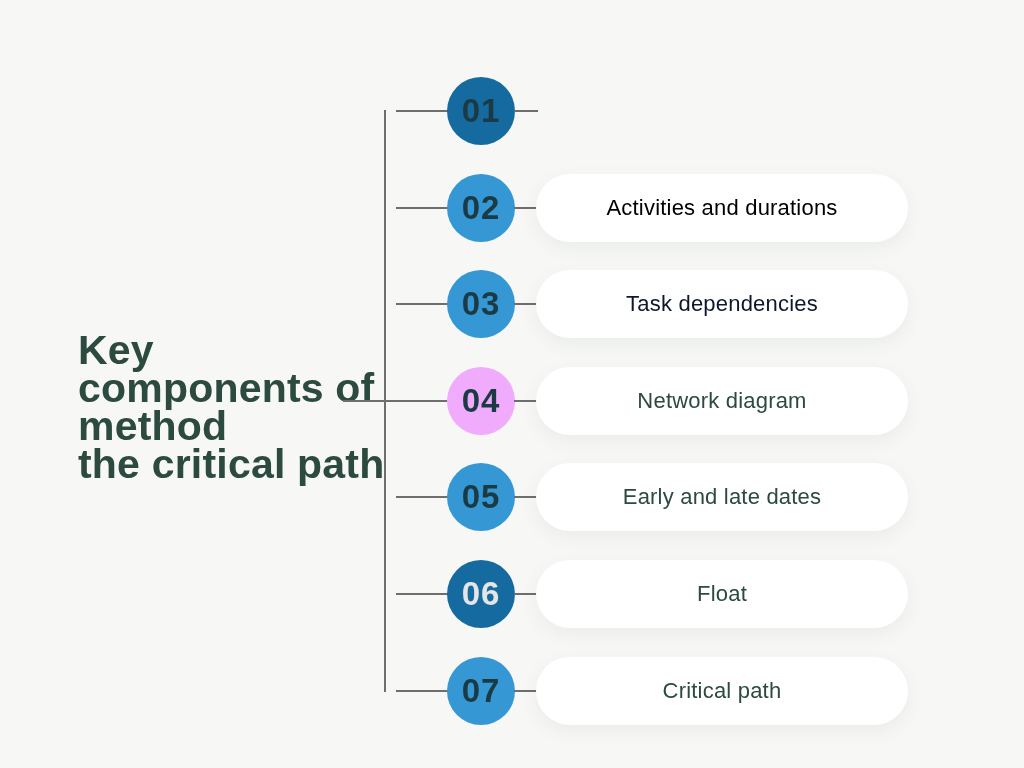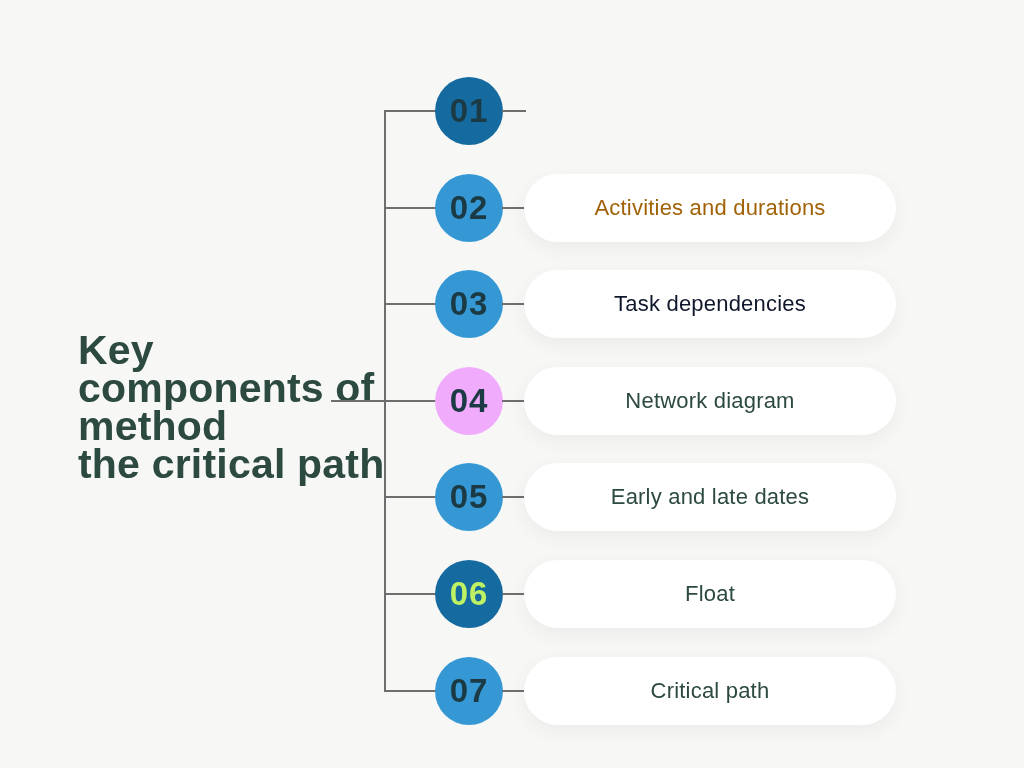--- a/index.html
+++ b/index.html
@@ -23,21 +23,21 @@
     font-weight: 700;
     letter-spacing: 0.2px;
   }
   .vline {
     position: absolute;
     left: 384px;
     top: 110px;
     width: 2px;
     height: 582px;
   }
-  .row { position: absolute; left: 0; width: 884px; height: 68px; }
+  .row { position: absolute; left: 12px; width: 884px; height: 68px; }
   .branch {
     position: absolute;
     top: 33px;
     height: 2px;
   }
   .branch.left  { left: 384px; width: 52px; }
   .branch.title-link { left: 331px; width: 105px; }
   .branch.right { left: 502px; width: 24px; }
   .circle {
     position: absolute;
@@ -94,21 +94,21 @@
     </div>
     <div class="branch right line" style="background: rgb(110, 110, 110);"></div>
   </div>
 
   <div class="row" style="top:174px">
     <div class="branch left line" style="background: rgb(110, 110, 110);"></div>
     <div class="circle" style="background: rgb(53, 152, 212);">
       <span class="num" style="color: rgb(27, 58, 68);">02</span>
     </div>
     <div class="branch right line" style="background: rgb(110, 110, 110);"></div>
-    <div class="pill" style="background: rgb(255, 255, 255); color: #a16207; text-align: right;">
+    <div class="pill" style="background: rgb(255, 255, 255); color: #000000; text-align: right;">
       <span class="pill-label">Activities and durations</span>
     </div>
   </div>
 
   <div class="row" style="top:270px">
     <div class="branch left line" style="background: rgb(110, 110, 110);"></div>
     <div class="circle" style="background: rgb(53, 152, 212);">
       <span class="num" style="color: rgb(27, 58, 68);">03</span>
     </div>
     <div class="branch right line" style="background: rgb(110, 110, 110);"></div>
@@ -135,21 +135,21 @@
     </div>
     <div class="branch right line" style="background: rgb(110, 110, 110);"></div>
     <div class="pill" style="background: rgb(255, 255, 255); color: rgb(44, 74, 64);">
       <span class="pill-label">Early and late dates</span>
     </div>
   </div>
 
   <div class="row" style="top:560px">
     <div class="branch left line" style="background: rgb(110, 110, 110);"></div>
     <div class="circle" style="background: rgb(21, 106, 159);">
-      <span class="num" style="color: #bef264;">06</span>
+      <span class="num" style="color: #e5e5e5;">06</span>
     </div>
     <div class="branch right line" style="background: rgb(110, 110, 110);"></div>
     <div class="pill" style="background: rgb(255, 255, 255); color: rgb(44, 74, 64);">
       <span class="pill-label">Float</span>
     </div>
   </div>
 
   <div class="row" style="top:657px">
     <div class="branch left line" style="background: rgb(110, 110, 110);"></div>
     <div class="circle" style="background: rgb(53, 152, 212);">

